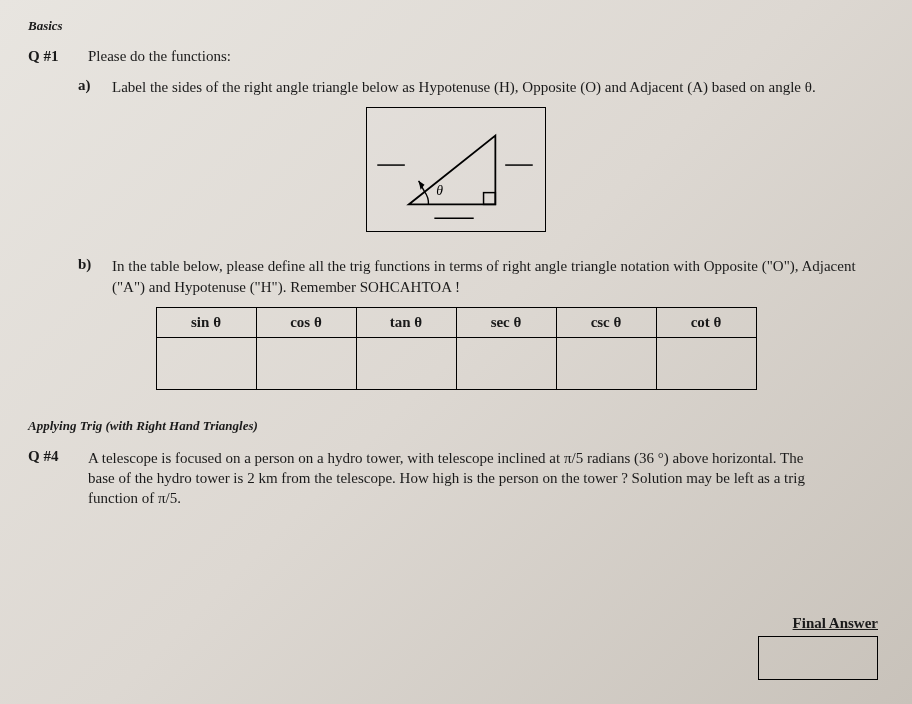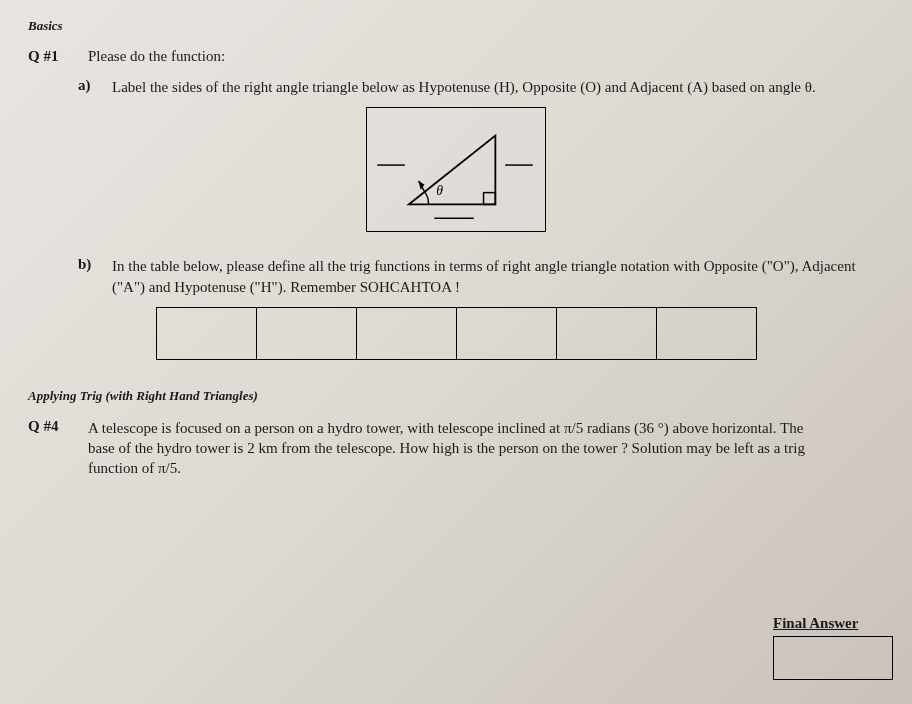--- a/index.html
+++ b/index.html
@@ -50,43 +50,43 @@
     .trig-table td, .trig-table th {
       border: 1px solid #000;
       padding: 6px 8px;
       text-align: center;
       font-family: 'Times New Roman', serif;
     }
     .trig-table th { font-weight: bold; width: 100px; height: 28px; }
     .trig-table td { height: 52px; width: 100px; }
     .final-ans-wrap {
       position: absolute;
-      right: 19px;
+      right: 34px;
       bottom: 24px;
-      text-align: left;
+      text-align: right;
     }
     .final-ans-label {
       font-weight: bold;
       text-decoration: underline;
       margin-bottom: 4px;
     }
     .final-ans-box {
       width: 120px;
       height: 44px;
       border: 1.5px solid #000;
     }
   </style>
 </head>
 <body>
 
 <div class="section-title">Basics</div>
 
 <div class="q-row">
   <div class="q-label">Q #1</div>
-  <div>Please do the function:</div>
+  <div>Please do the functions:</div>
 </div>
 
 <div class="sub-row">
   <div class="sub-label">a)</div>
   <div class="sub-text">Label the sides of the right angle triangle below as Hypotenuse (H), Opposite (O)  and Adjacent (A) based on angle θ.</div>
 </div>
 
 <div class="triangle-box">
   <svg viewBox="0 0 180 125">
     <polygon points="42,98 130,98 130,28" fill="none" stroke="#000" stroke-width="1.8"></polygon>
@@ -101,20 +101,28 @@
   </svg>
 </div>
 
 <div class="sub-row">
   <div class="sub-label">b)</div>
   <div class="sub-text">In the table below, please define all the trig functions in terms of  right angle triangle notation with Opposite ("O"), Adjacent ("A") and Hypotenuse ("H"). Remember SOHCAHTOA !</div>
 </div>
 
 <table class="trig-table">
   <tbody>
+      <tr>
+    <th>sin θ</th>
+    <th>cos θ</th>
+    <th>tan θ</th>
+    <th>sec θ</th>
+    <th>csc θ</th>
+    <th>cot θ</th>
+  </tr>
   <tr>
     <td></td>
     <td></td>
     <td></td>
     <td></td>
     <td></td>
     <td></td>
   </tr>
 </tbody>
   </table>

